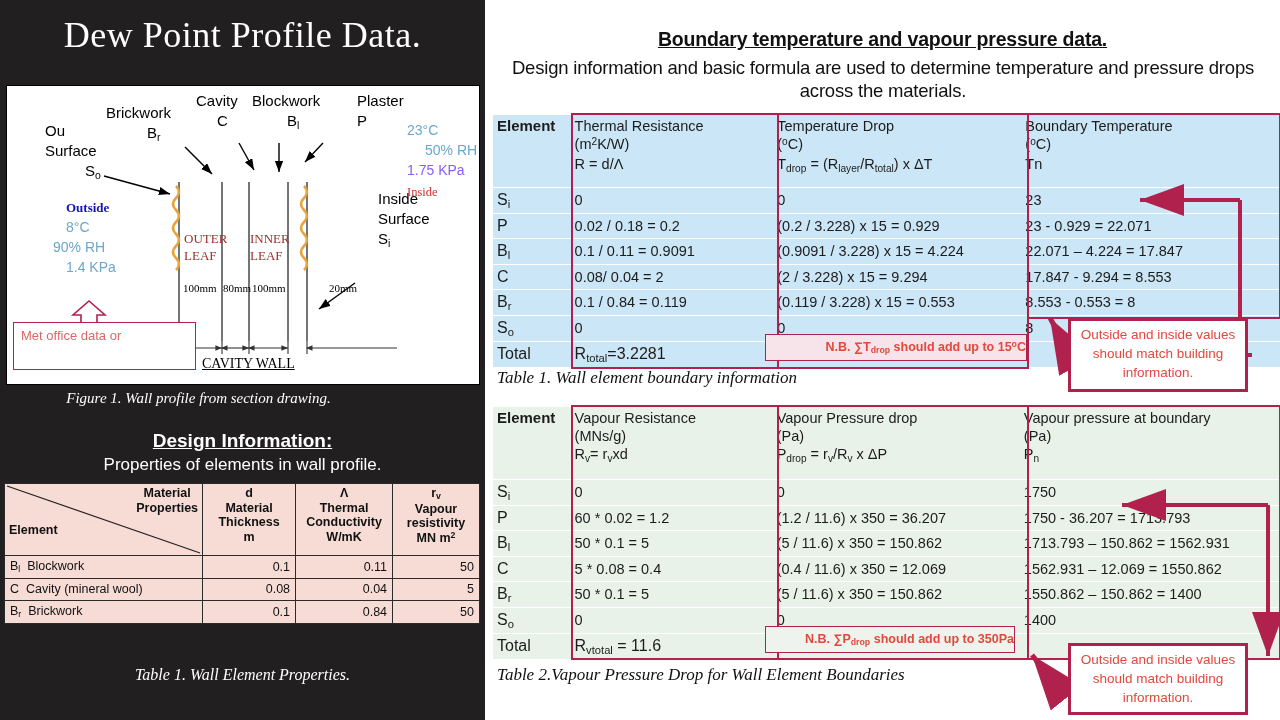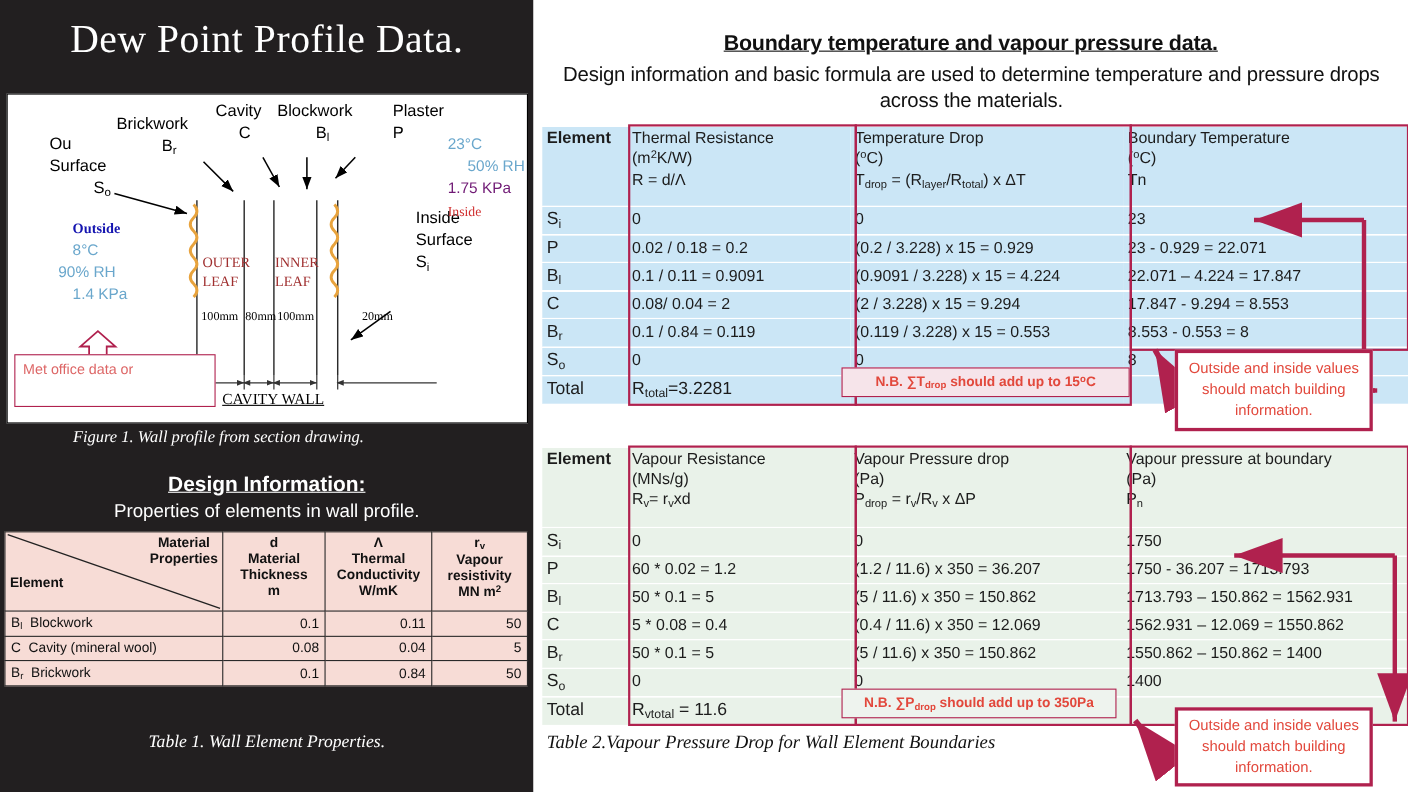--- a/index.html
+++ b/index.html
@@ -110,21 +110,21 @@
   .tbl-caption {
     position:absolute; font-family:"Liberation Serif", serif;
     font-style:italic; font-size:17px; color:#111;
   }
   #cap-t1 { left:12px; top:368px; }
   #cap-t2 { left:12px; top:665px; }
 
   
   .note {
     position:absolute; color:#e2483c; font-size:12.5px; font-weight:bold;
-    text-align:center; line-height:15px;
+    text-align:right; line-height:15px;
   }
   #note-t { left:765px; top:334px; width:262px; height:27px;
             border:1.5px solid #b0214e; background:#f6e4ea; line-height:25px; }
   #note-p { left:765px; top:626px; width:250px; height:27px;
             border:1.5px solid #b0214e; background:#eef3ee; line-height:25px; }
 
   .cbox {
     position:absolute; border:3px solid #b0214e; background:#ffffff;
     color:#e2483c; font-size:13.5px; line-height:19px; text-align:center;
     padding-top:4px;
@@ -206,21 +206,21 @@
       <div style="position:absolute;left:38px;top:36px;font-size:15px;">Ou</div>
       <div style="position:absolute;left:38px;top:56px;font-size:15px;">Surface</div>
       <div style="position:absolute;left:78px;top:76px;font-size:15px;">S<sub>o</sub></div>
 
       <div style="position:absolute;left:371px;top:104px;font-size:15px;">Inside</div>
       <div style="position:absolute;left:371px;top:124px;font-size:15px;">Surface</div>
       <div style="position:absolute;left:371px;top:144px;font-size:15px;">S<sub>i</sub></div>
 
       <div style="position:absolute;left:400px;top:36px;font-size:14px;color:#6aa7cc;">23°C</div>
       <div style="position:absolute;left:400px;top:56px;font-size:14px;color:#6aa7cc;margin-left:18px;">50% RH</div>
-      <div style="position:absolute;left:400px;top:76px;font-size:14px;color:#701a75;">1.75 KPa</div>
+      <div style="position:absolute;left:400px;top:76px;font-size:14px;color:#8b5cf6;">1.75 KPa</div>
       <div style="position:absolute;left:400px;top:99px;font-size:12.5px;color:#d03030;font-family:'Liberation Serif',serif;">Inside</div>
 
       <div style="position:absolute;left:59px;top:114px;font-size:13px;color:#1414b0;font-weight:bold;font-family:'Liberation Serif',serif;">Outside</div>
       <div style="position:absolute;left:59px;top:133px;font-size:14px;color:#6aa7cc;">8°C</div>
       <div style="position:absolute;left:46px;top:153px;font-size:14px;color:#6aa7cc;">90% RH</div>
       <div style="position:absolute;left:59px;top:173px;font-size:14px;color:#6aa7cc;">1.4   KPa</div>
 
       <div style="position:absolute;left:177px;top:145px;font-size:13px;color:#a03030;font-family:'Liberation Serif',serif;">OUTER</div>
       <div style="position:absolute;left:177px;top:162px;font-size:13px;color:#a03030;font-family:'Liberation Serif',serif;">LEAF</div>
       <div style="position:absolute;left:243px;top:145px;font-size:13px;color:#a03030;font-family:'Liberation Serif',serif;">INNER</div>
@@ -377,20 +377,21 @@
           </tr>
           <tr class="totalrow">
             <td class="elemcol" style="font-weight: normal;">Total</td>
             <td>R<sub>total</sub>=3.2281</td>
             <td></td>
             <td></td>
           </tr>
         </tbody>
     </table>
 
+    <div class="tbl-caption" id="cap-t1">Table 1. Wall element boundary information</div>
 
     <table class="calc-table" id="table-vap">
       <colgroup>
           <col class="c0">
           <col class="c1">
           <col class="c2">
           <col class="c3">
         </colgroup>
       <thead>
         <tr>

